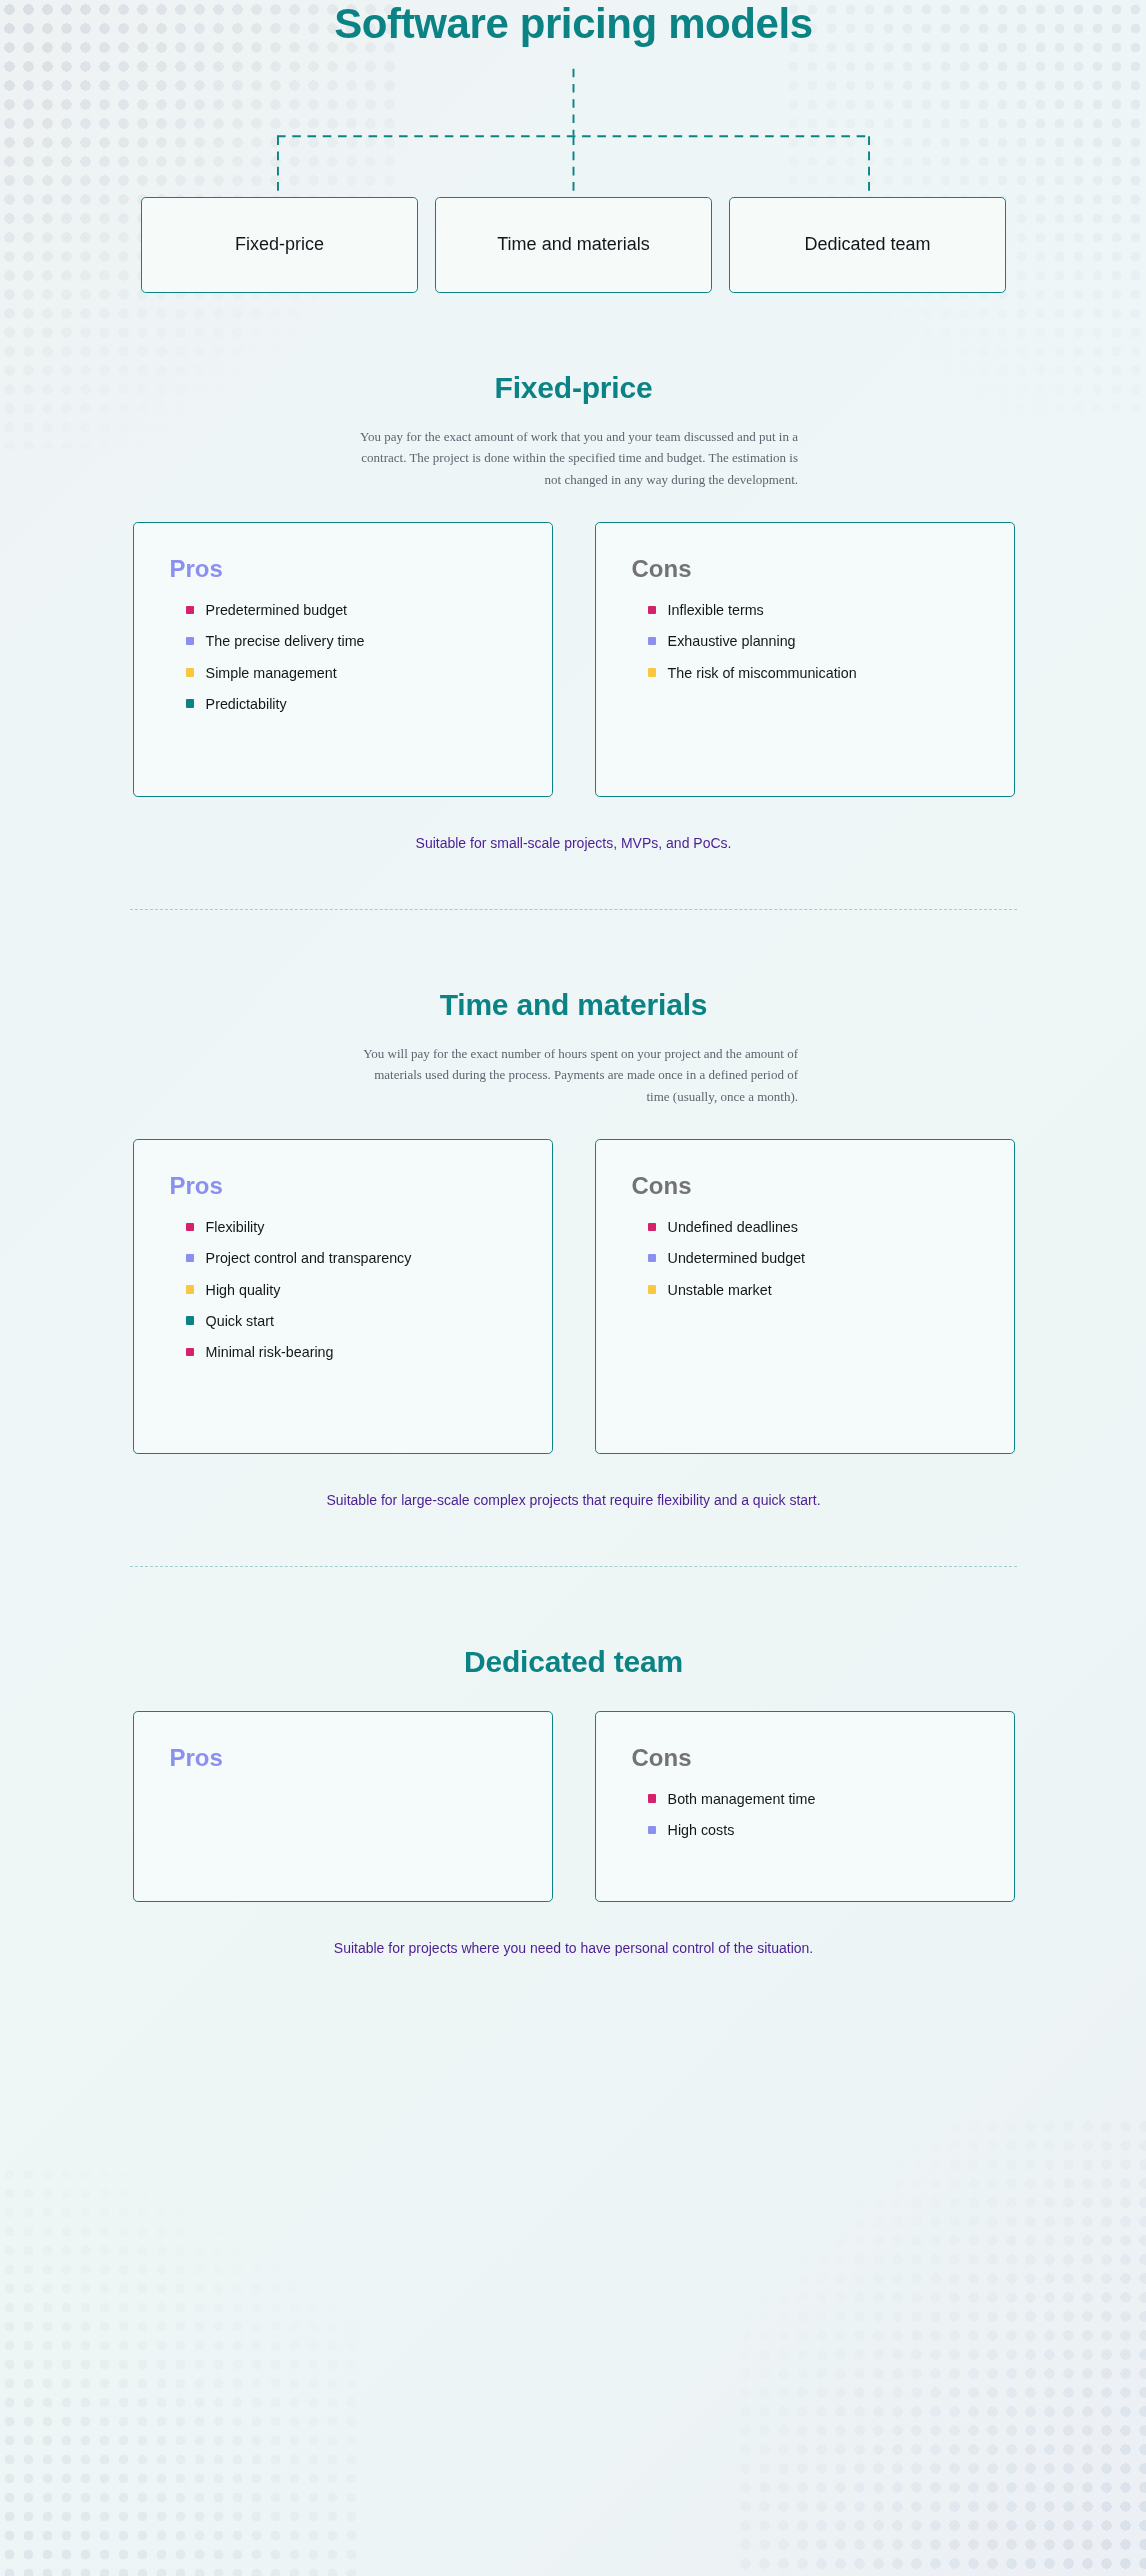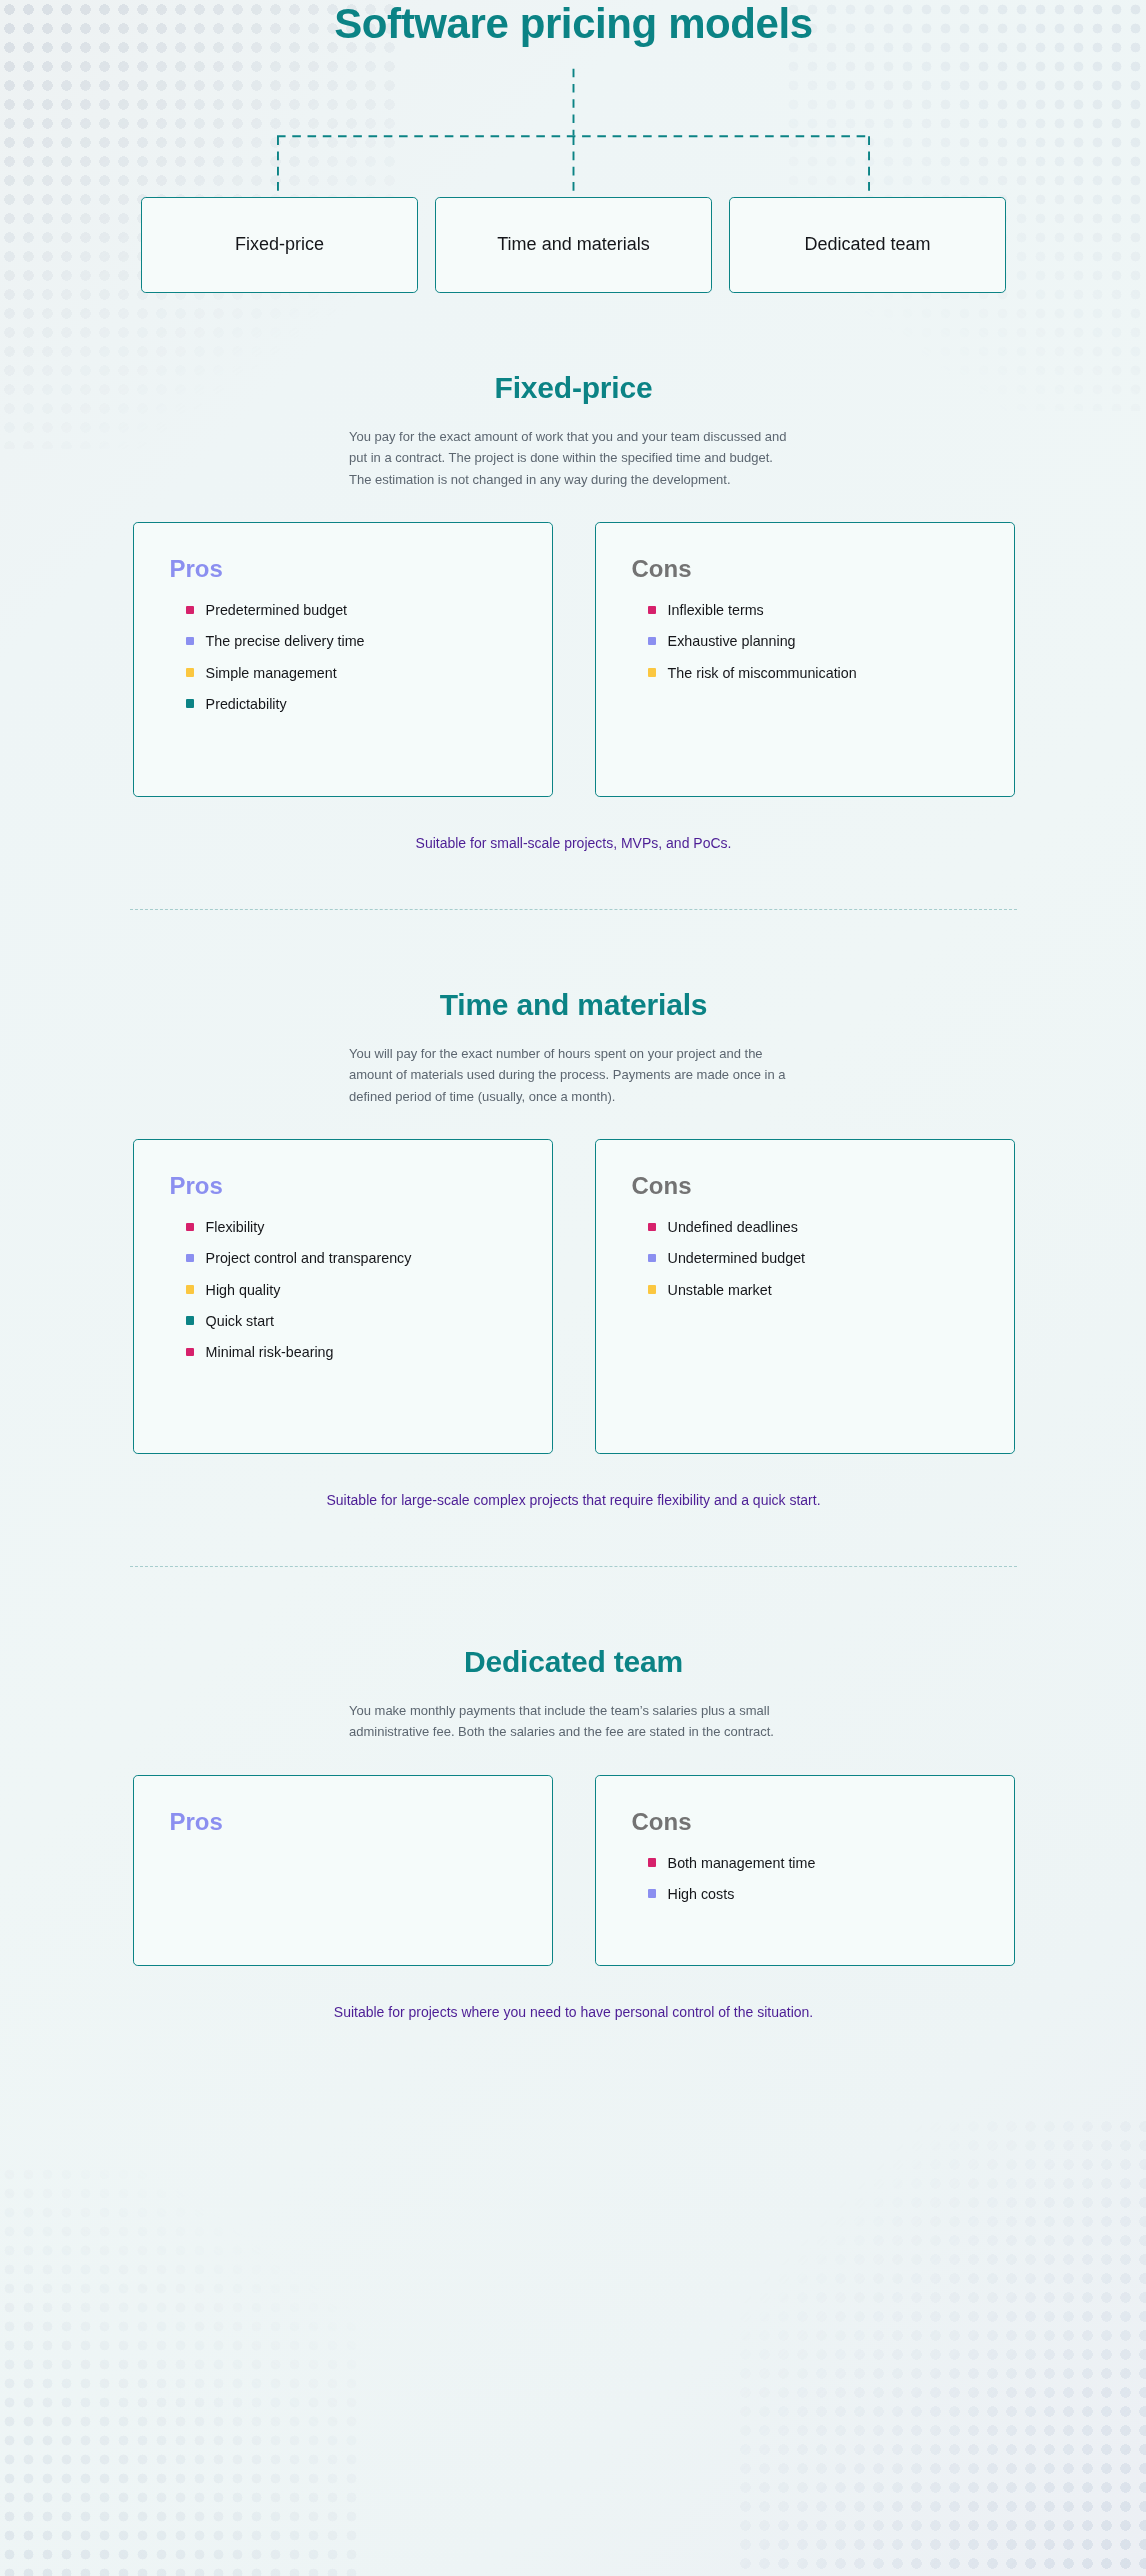--- a/index.html
+++ b/index.html
@@ -100,24 +100,25 @@
   .section-title {
     text-align:center;
     color:#0b8385;
     font-size:30px;
     font-weight:700;
     letter-spacing:-0.2px;
   }
   .section-desc {
     width:449px;
     margin:21px auto 0;
-    text-align:left;
+    text-align:right;
     color:#5c6670;
     font-size:13px;
     line-height:1.65;
+    font-family:Liberation Serif, serif;
   }
 
   .cards {
     display:flex;
     justify-content:center;
     gap:42px;
     margin-top:32px;
   }
   .card {
     width:420px;
@@ -314,21 +315,20 @@
       </div>
     </div>
 
     <p class="suitable">Suitable for large-scale complex projects that require flexibility and a quick start.</p>
   </div>
 
   <div class="divider"></div>
 
   <div class="section">
     <h2 class="section-title">Dedicated team</h2>
-    <p class="section-desc">You make monthly payments that include the team’s salaries plus a small administrative fee. Both the salaries and the fee are stated in the contract.</p>
 
     <div class="cards">
       <div class="card tall-2">
         <div class="card-title pros">Pros</div>
       </div>
 
       <div class="card tall-2">
         <div class="card-title cons">Cons</div>
         <ul class="bullet-list">
           <li class="bullet">

